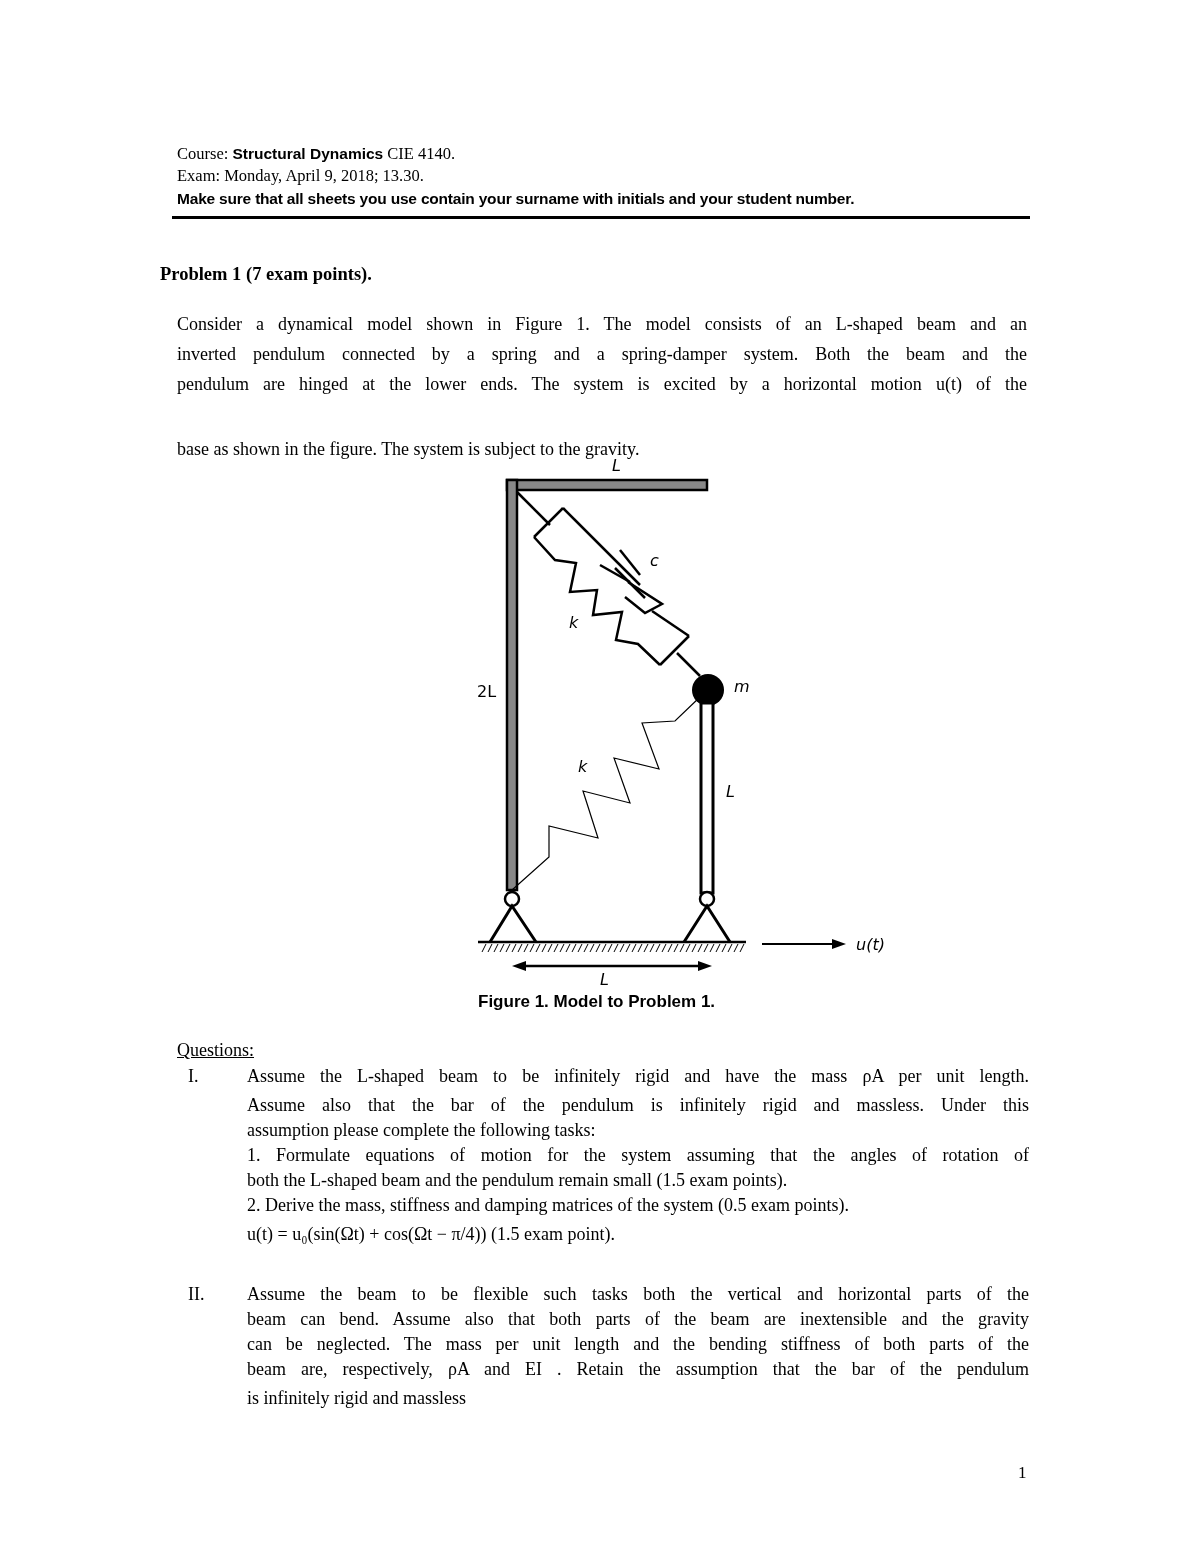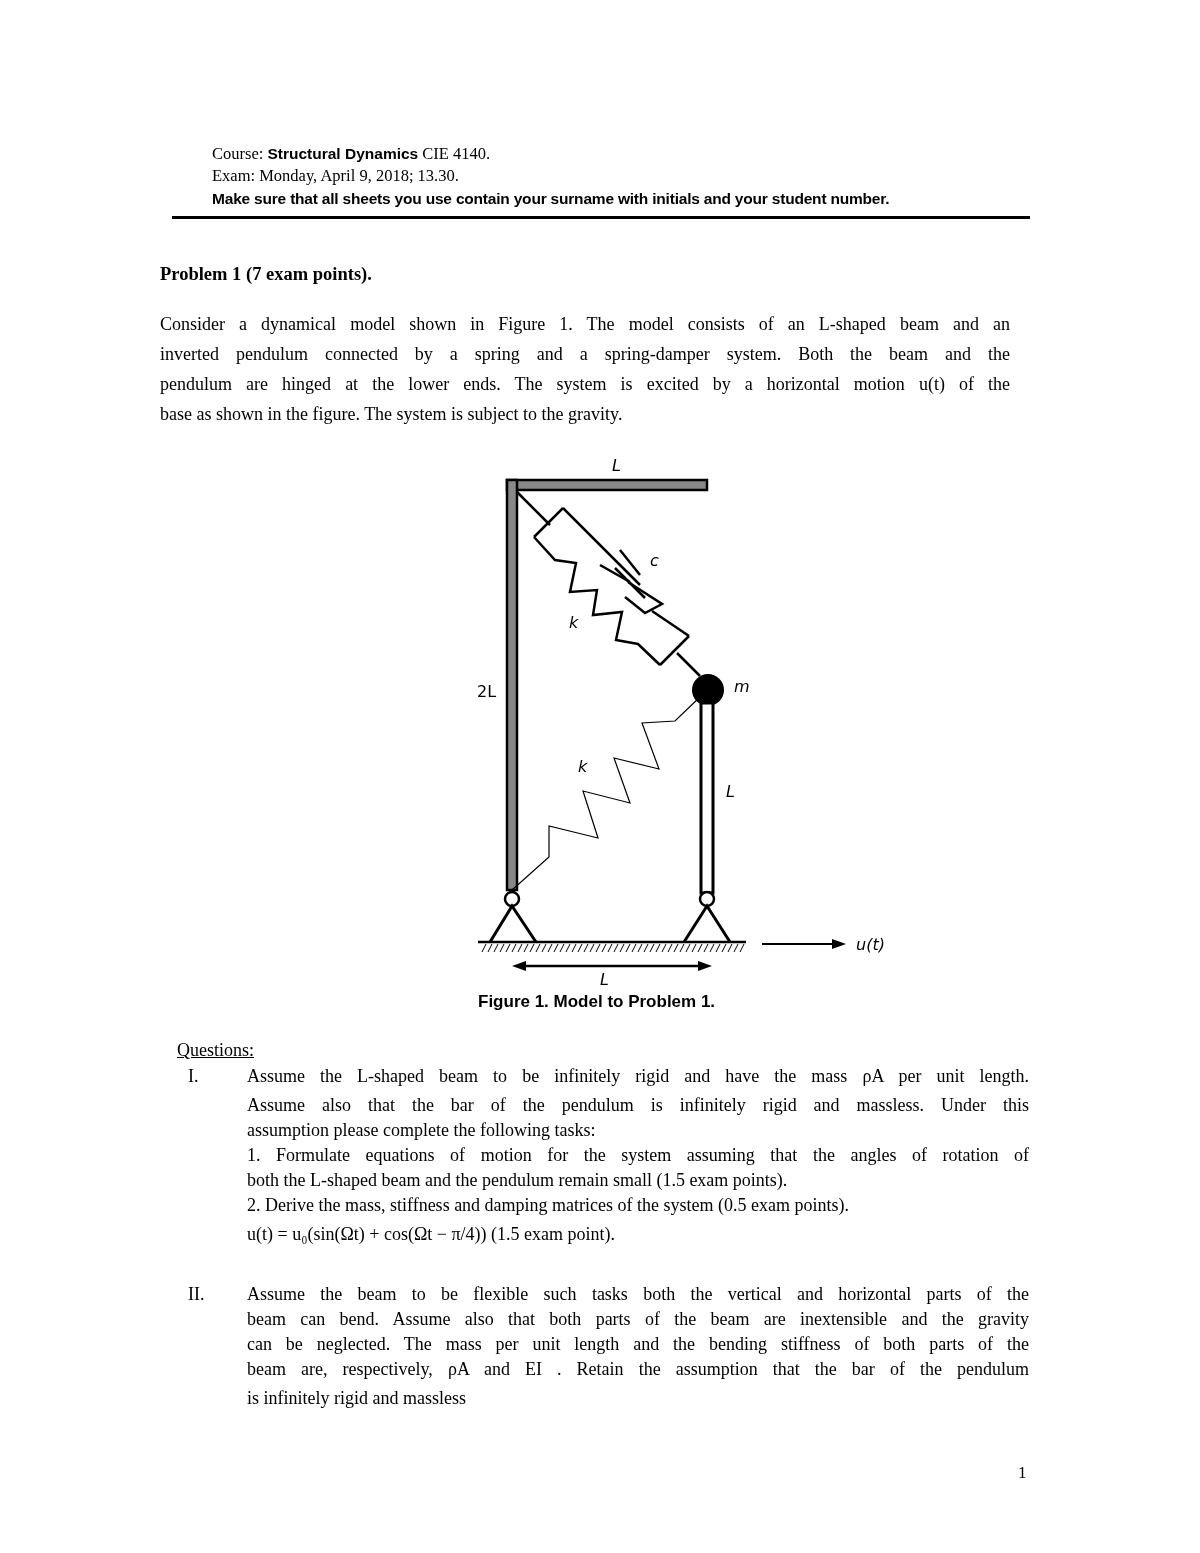--- a/index.html
+++ b/index.html
@@ -1,24 +1,24 @@
 <!DOCTYPE html>
 <html><head>
 <meta charset="utf-8">
 <style>
   html, body { margin:0; padding:0; background:#fff; }
   body { width:1200px; height:1553px; position:relative; font-family:"Liberation Serif", serif; color:#000; overflow:hidden; }
   .abs { position:absolute; }
-  .hdr { left:177px; font-size:16.5px; line-height:22px;margin-left:35px; }
+  .hdr { left:177px; font-size:16.5px; line-height:22px; }
   .hdr b { font-family:"Liberation Sans", sans-serif; font-size:15.5px; }
   .rule { left:172px; top:216px; width:858px; height:3px; background:#000; }
   .ptitle { left:160px; top:264px; font-size:18.5px; font-weight:bold; }
-  .para { left:160px; width:850px; font-size:18px; text-align:justify; text-align-last:left; }
+  .para { left:177px; width:850px; font-size:18px; text-align:justify; text-align-last:left; }
   .para .ln { display:block; text-align:justify; text-align-last:justify; height:30px; line-height:30px; }
-  .para .ln.last { text-align-last:left; }
+  .para .ln.last { text-align-last:left;margin-top:35px; }
   .fig { left:470px; top:450px; width:440px; height:570px; }
   .caption { left:478px; top:992px; font-size:17px; font-weight:bold; font-family:"Liberation Sans", sans-serif; }
   .qhead { left:177px; top:1040px; font-size:18px; text-decoration:underline; }
   .q { font-size:18px; }
   .qnum { left:188px; }
   .qtext { left:247px; width:782px; }
   .qtext .ln { display:block; text-align:justify; text-align-last:justify; line-height:25px; }
   .qtext .ln.last { text-align-last:left; }
   .pageno { left:1018px; top:1463px; font-size:17px; }
 </style>

